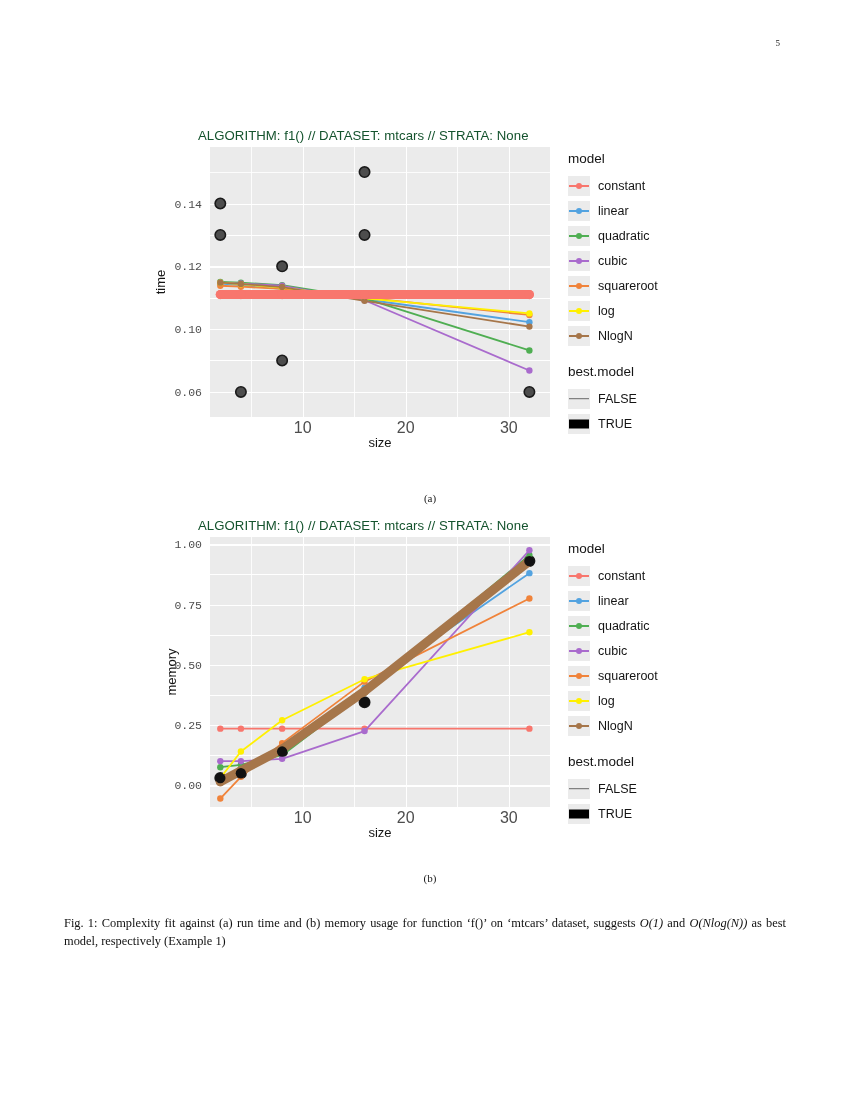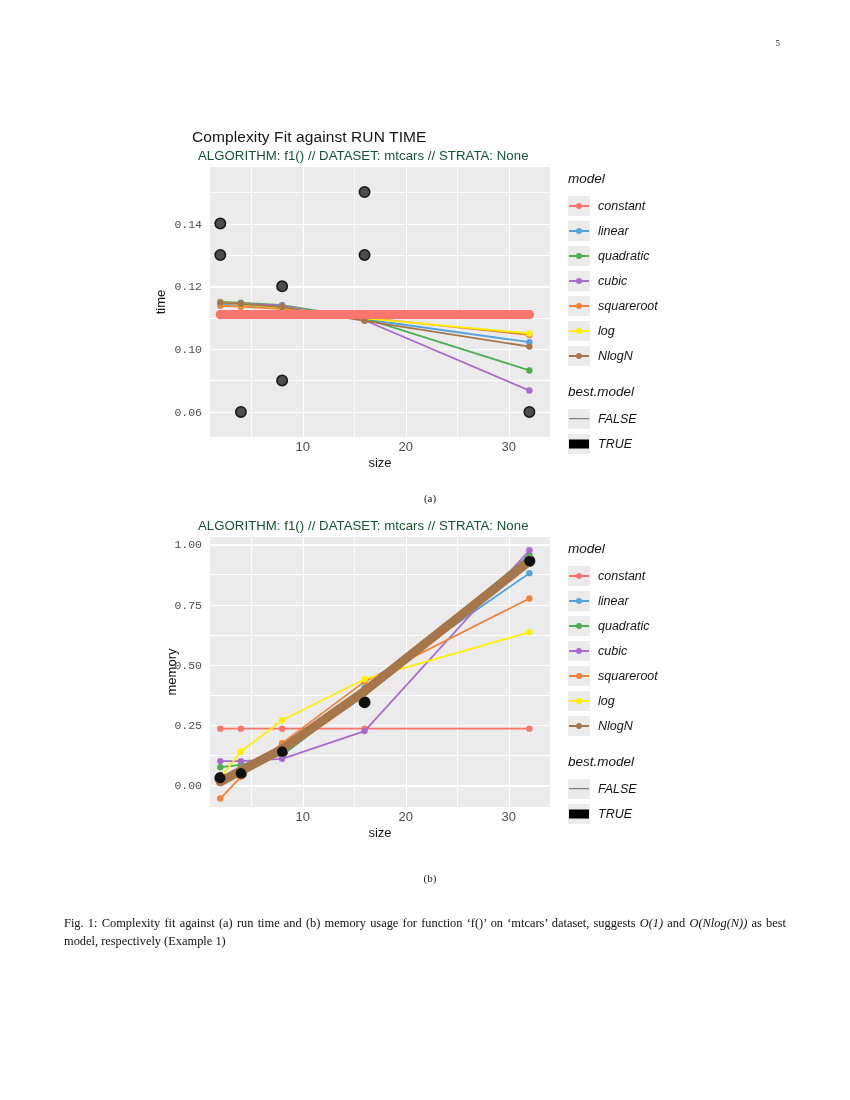--- a/index.html
+++ b/index.html
@@ -107,41 +107,40 @@
     left: 60px;
     right: 0;
     top: 100%;
     height: 18px;
   }
   .x-tick {
     position: absolute;
     top: 2px;
     transform: translateX(-50%);
     font-family: "Liberation Sans", sans-serif;
-    font-size: 13px;
+    font-size: 16px;
     color: #4d4d4d;
   }
   .x-axis-title {
     position: absolute;
     left: 60px;
     right: 0;
     top: 100%;
     margin-top: 18px;
     text-align: center;
     font-family: "Liberation Sans", sans-serif;
     font-size: 13px;
     color: #141414;
   }
 
   
   .legend {
     margin-left: 18px;
     padding-top: 4px;
     width: 135px;
-    font-style: italic;
   }
   .legend-title {
     font-family: "Liberation Sans", sans-serif;
     font-size: 13.5px;
     color: #141414;
     margin-bottom: 7px;
   }
   .legend-item {
     display: flex;
     align-items: center;
@@ -202,21 +201,20 @@
     text-align: justify;
   }
   .fig-caption .it { font-style: italic; }
 </style>
 </head>
 <body>
 
 <div class="page-number">5</div>
 
 <div class="figure" id="figure-a">
-  <div class="chart-title">Complexity Fit against RUN TIME</div>
   <div class="chart-subtitle">ALGORITHM: f1() // DATASET: mtcars // STRATA: None</div>
   <div class="chart-body">
     <div class="plot-wrap" style="height:270px;">
       <div class="y-axis-title">time</div>
       <div class="y-ticks" id="yticks-a" style="height: 270px;">
           <div class="y-tick" style="top: 244.884px;">0.06</div>
           <div class="y-tick" style="top: 182.093px;">0.10</div>
           <div class="y-tick" style="top: 119.302px;">0.12</div>
           <div class="y-tick" style="top: 56.5116px;">0.14</div>
         </div>

